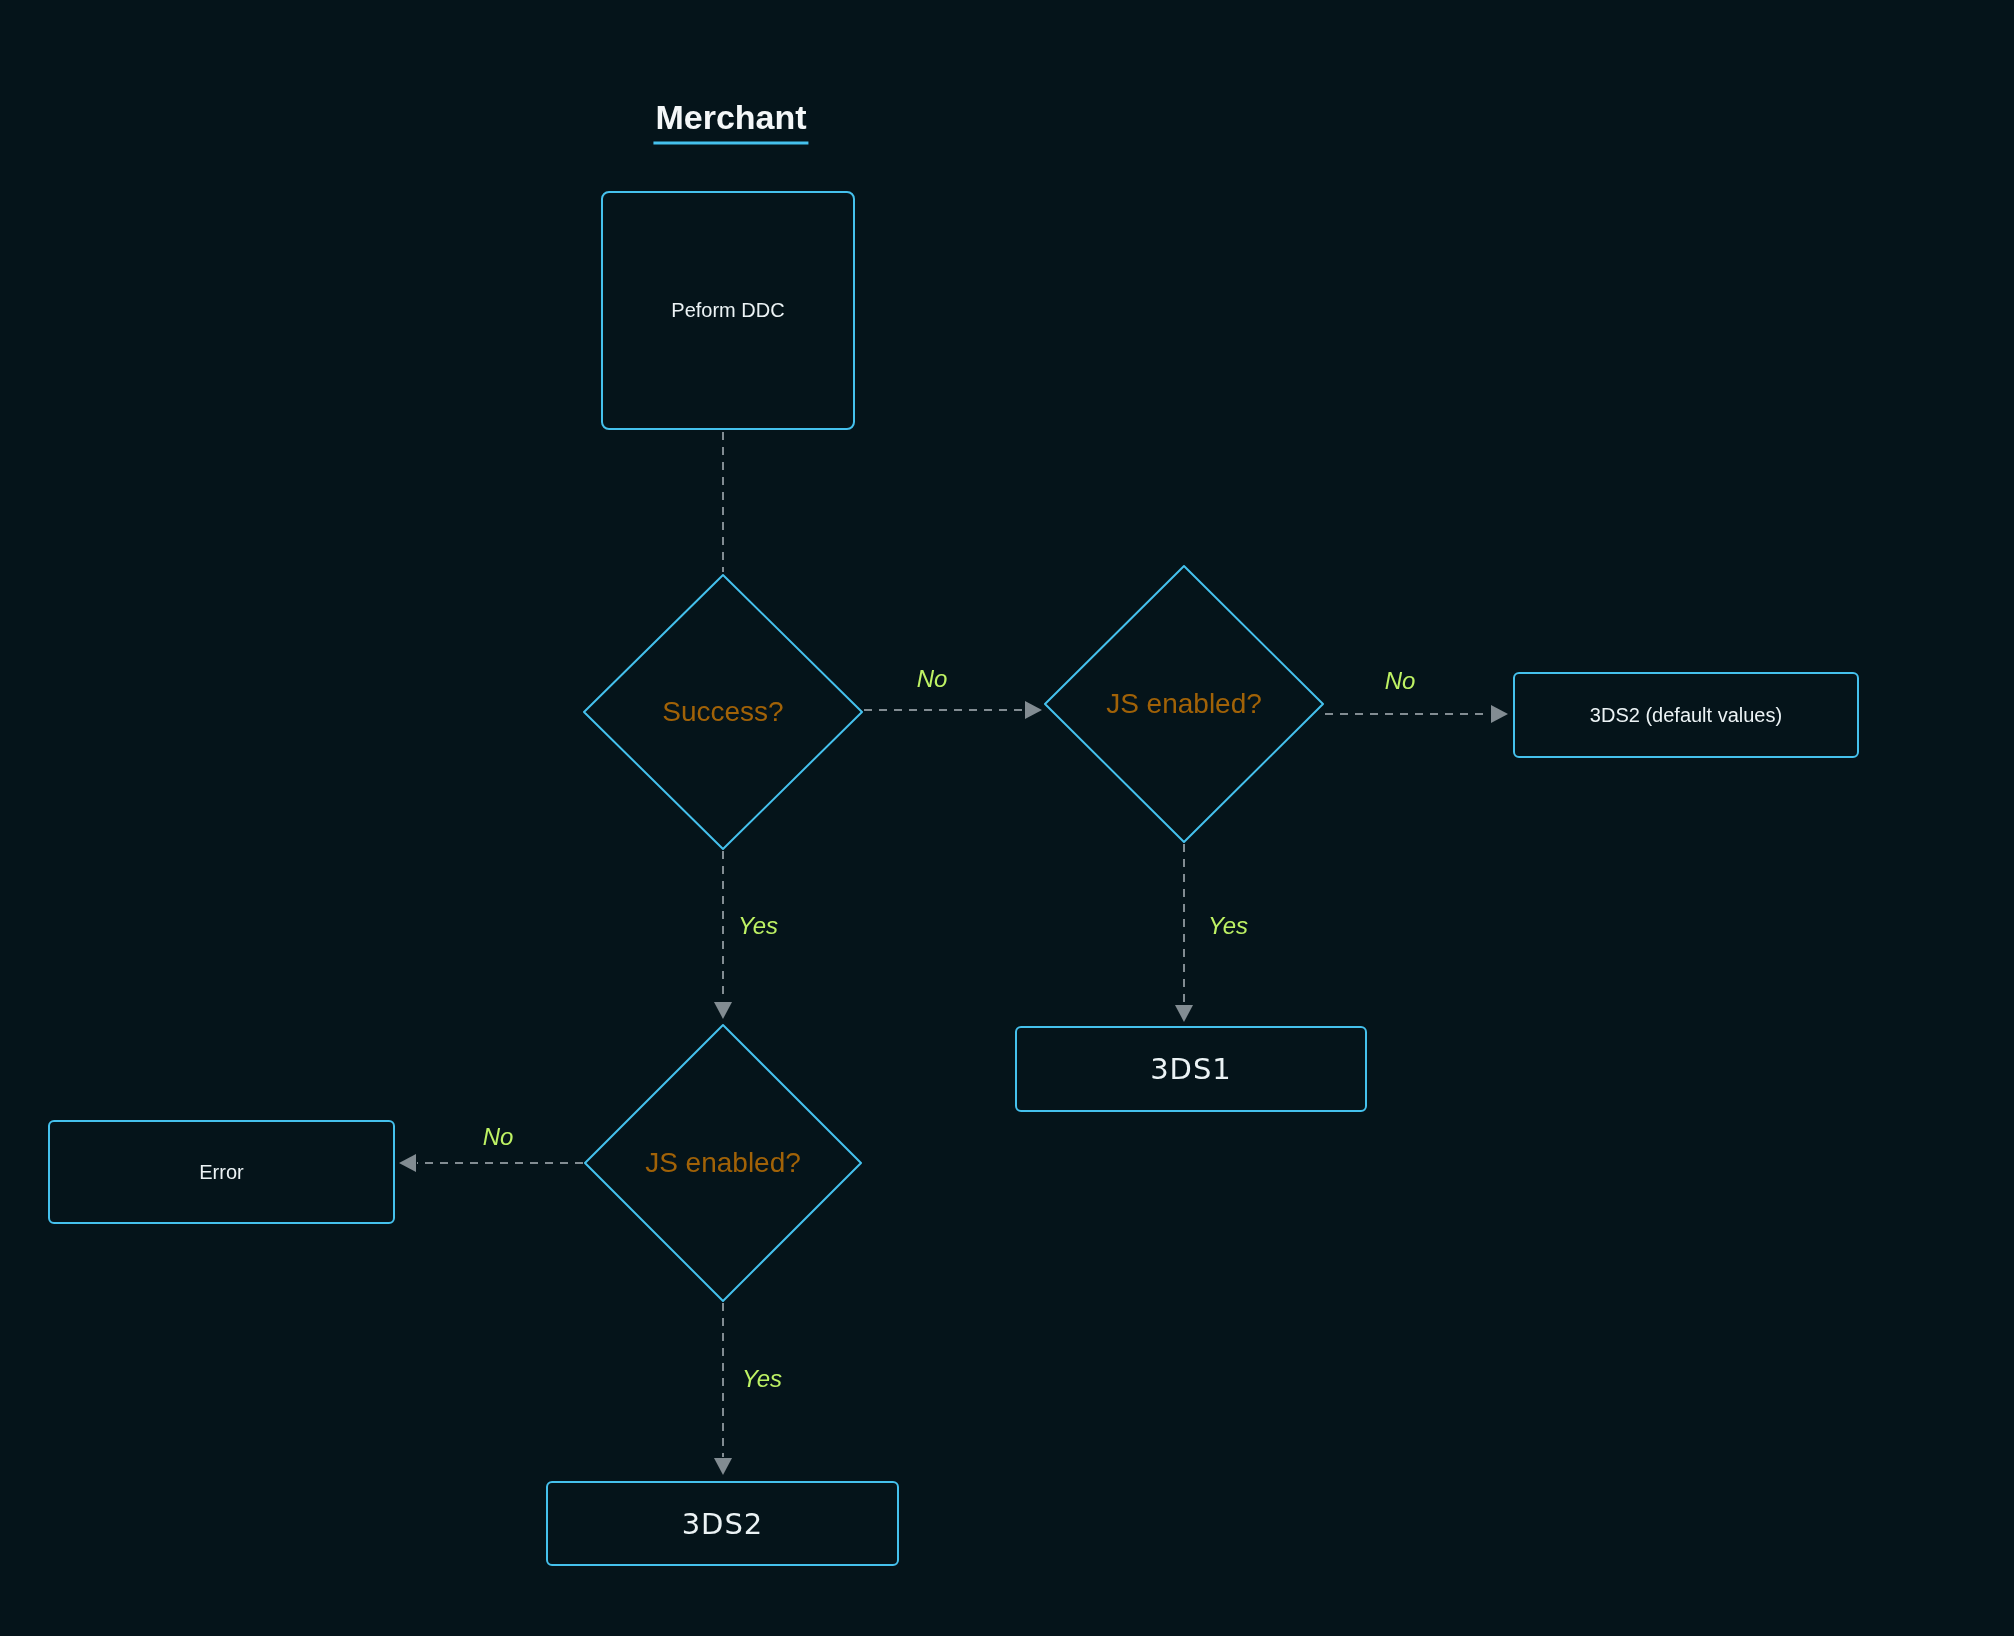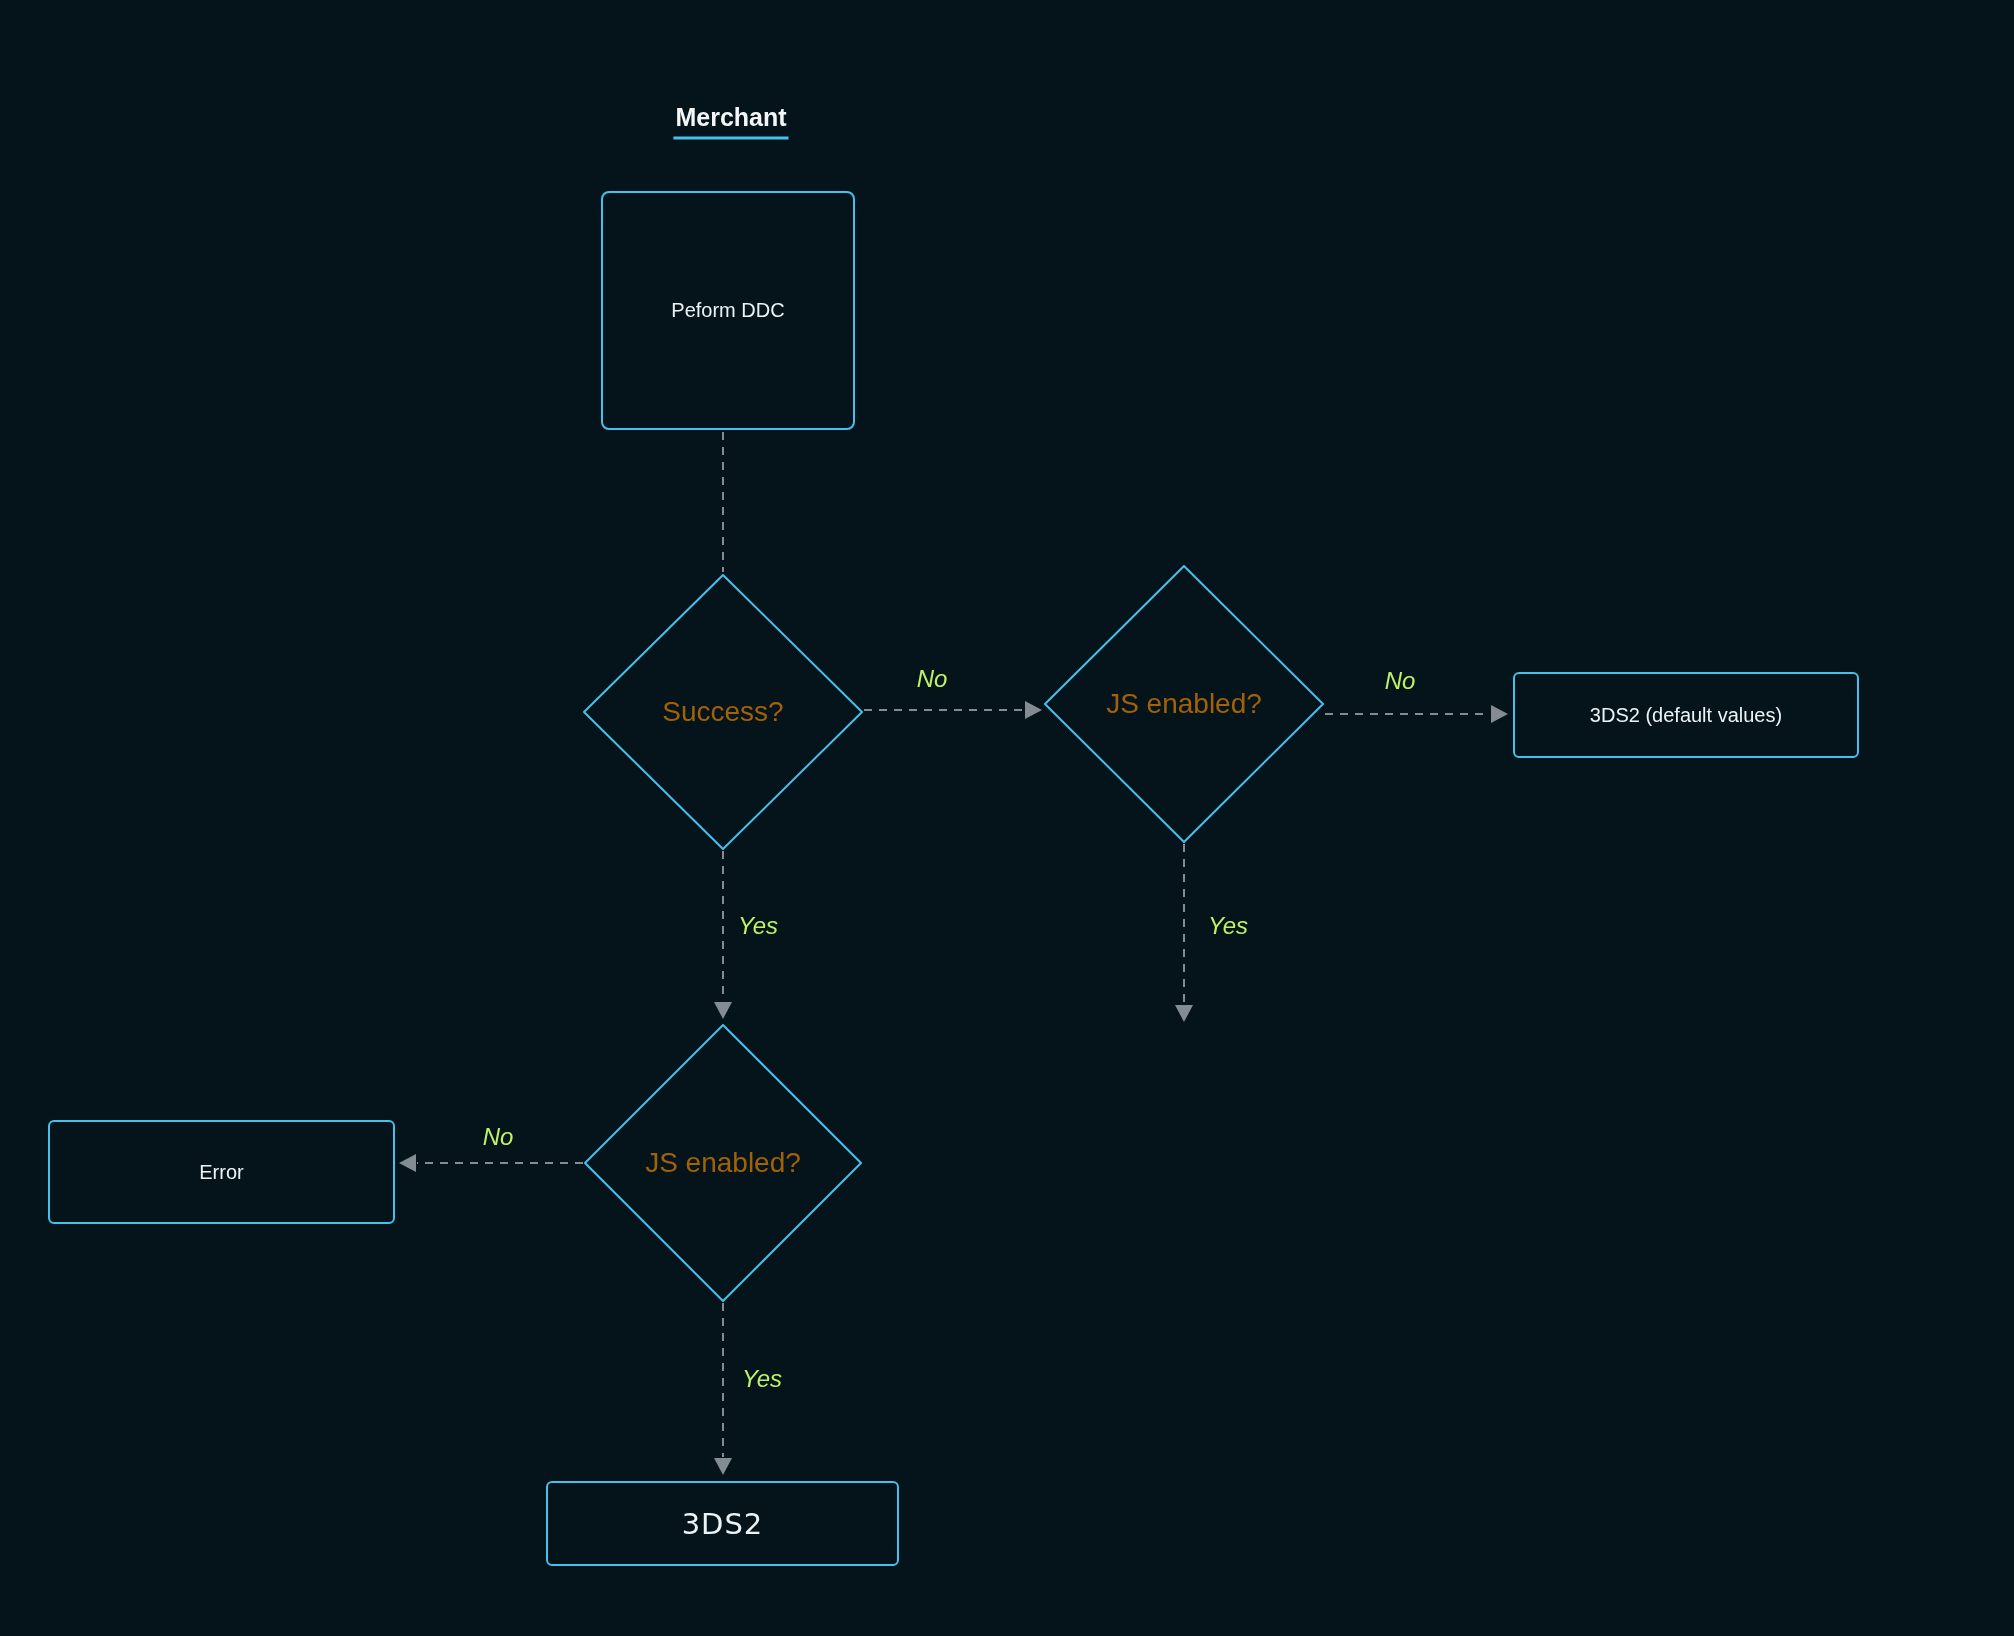--- a/index.html
+++ b/index.html
@@ -17,21 +17,21 @@
   }
   .edges-svg {
     position: absolute;
     left: 0;
     top: 0;
   }
   .diagram-title {
     position: absolute;
     transform: translate(-50%, -50%);
     color: #f4f7f8;
-    font-size: 25px;
+    font-size: 34px;
     font-weight: bold;
     border-bottom: 3px solid #45c1ed;
     padding: 0 2px 5px 2px;
     white-space: nowrap;
   }
   .node {
     position: absolute;
     box-sizing: border-box;
     border: 2px solid #45c1ed;
     border-radius: 6px;
@@ -99,20 +99,21 @@
     <path d="M723 1303 V1457" fill="none" stroke="#828c92" stroke-width="2" stroke-dasharray="8 7"></path>
     <polygon points="723,1475 714,1458 732,1458" fill="#828c92"></polygon>
   </svg>
 
   <div class="diagram-title" style="left:731px; top:121px;">Merchant</div>
 
   <div class="node square" style="left:601px; top:191px; width:254px; height:239px;">Peform DDC</div>
 
   <div class="node" style="left:1513px; top:672px; width:346px; height:86px;">3DS2 (default values)</div>
 
+  <div class="node wide-font" style="left:1015px; top:1026px; width:352px; height:86px;">3DS1</div>
 
   <div class="node" style="left:48px; top:1120px; width:347px; height:104px;">Error</div>
 
   <div class="node wide-font" style="left:546px; top:1481px; width:353px; height:85px;">3DS2</div>
 
   <div class="diamond-label" style="left:584px; top:575px; width:278px; height:274px;">Success?</div>
 
   <div class="diamond-label" style="left:1045px; top:566px; width:278px; height:276px;">JS enabled?</div>
 
   <div class="diamond-label" style="left:585px; top:1025px; width:276px; height:276px;">JS enabled?</div>

